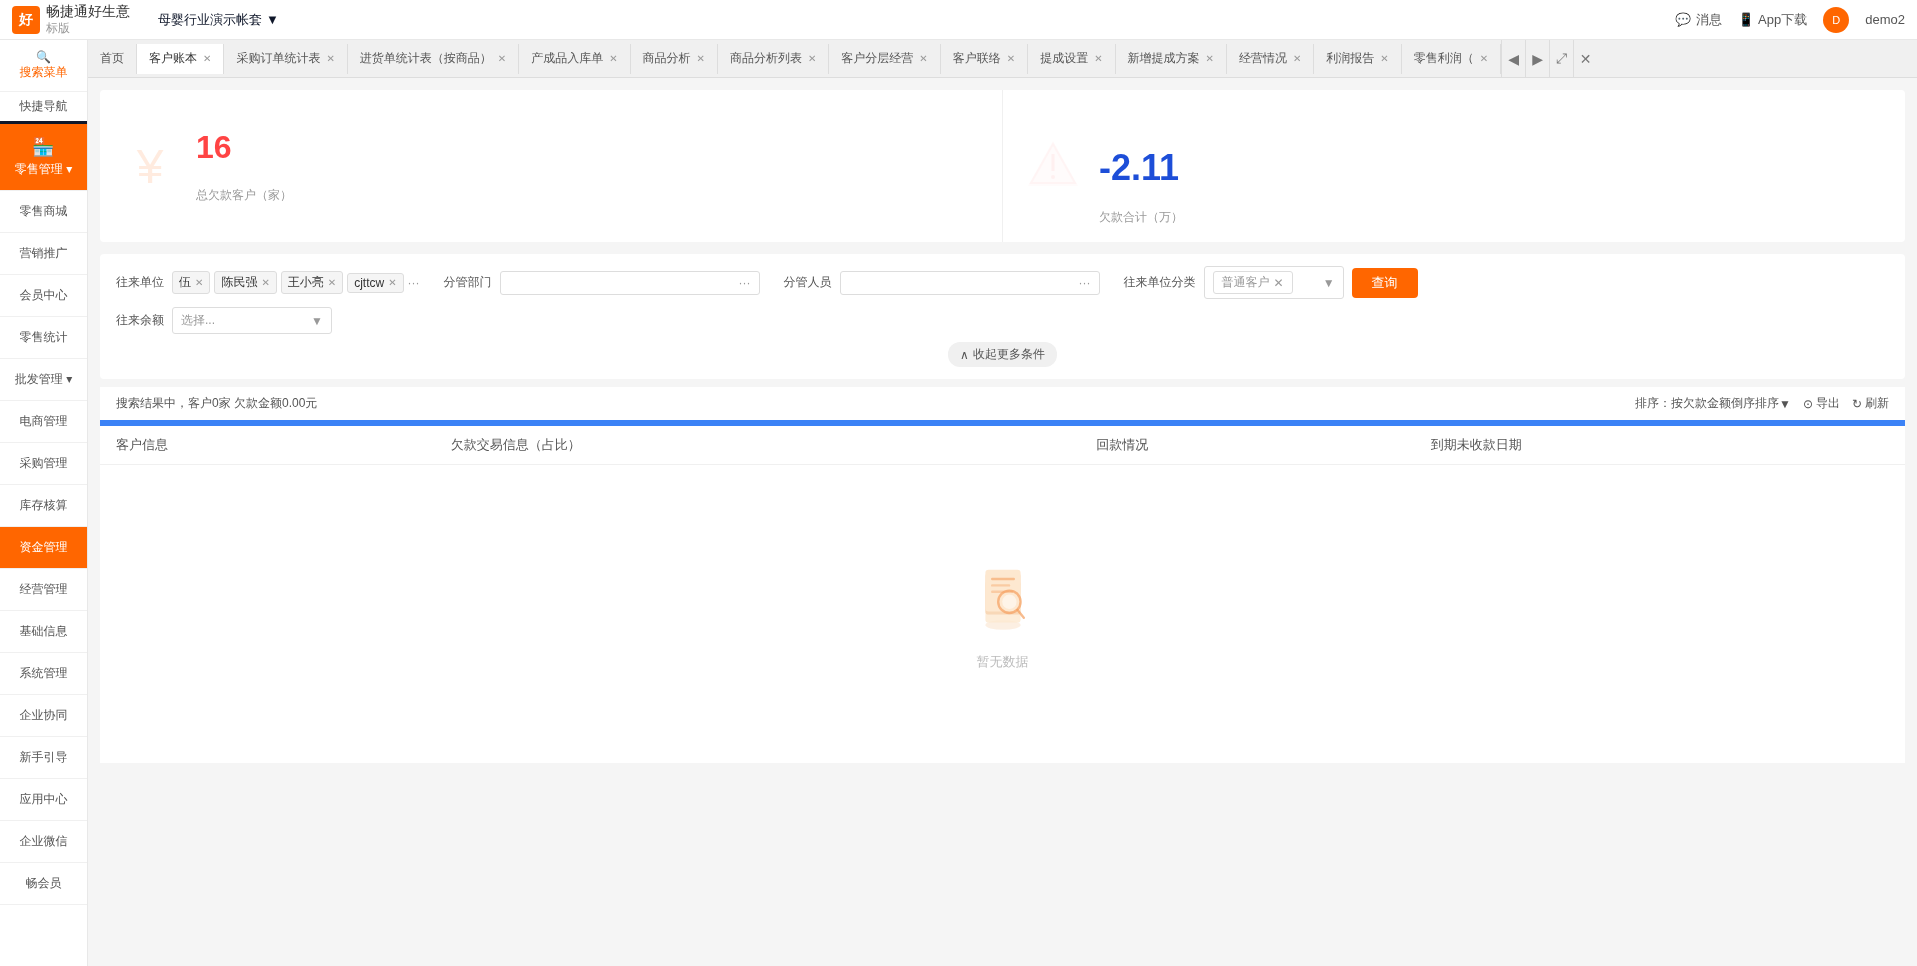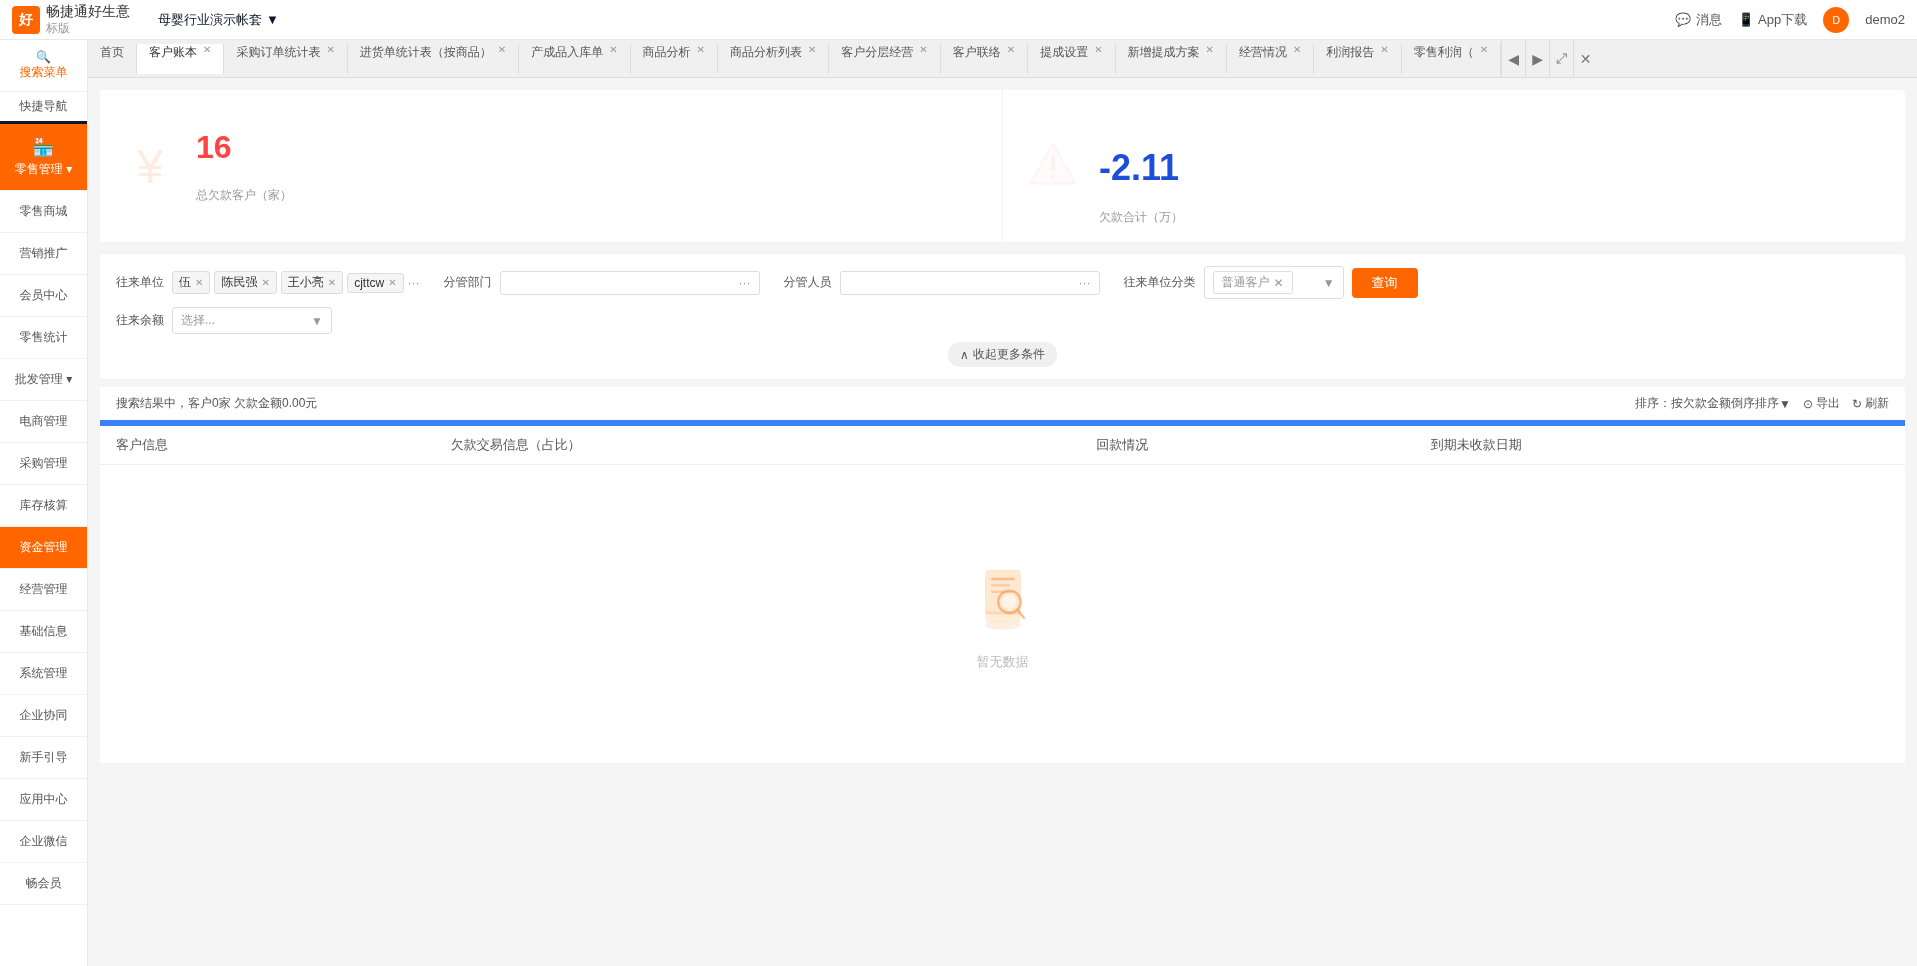--- a/index.html
+++ b/index.html
@@ -69,21 +69,21 @@
       display: flex;
       align-items: center;
       flex-shrink: 0;
       overflow: hidden;
       border-bottom: 1px solid #ddd;
     }
     .tab-item {
       height: 30px;
       padding: 0 12px;
       display: flex;
-      align-items: flex-start;
+      align-items: center;
       gap: 6px;
       font-size: 12px;
       cursor: pointer;
       white-space: nowrap;
       border-right: 1px solid #ddd;
       color: #555;
       background: #f0f0f0;
     }
     .tab-item.active { background: #fff; color: #333; font-weight: 500; }
     .tab-item .close-x { color: #999; font-size: 10px; }

